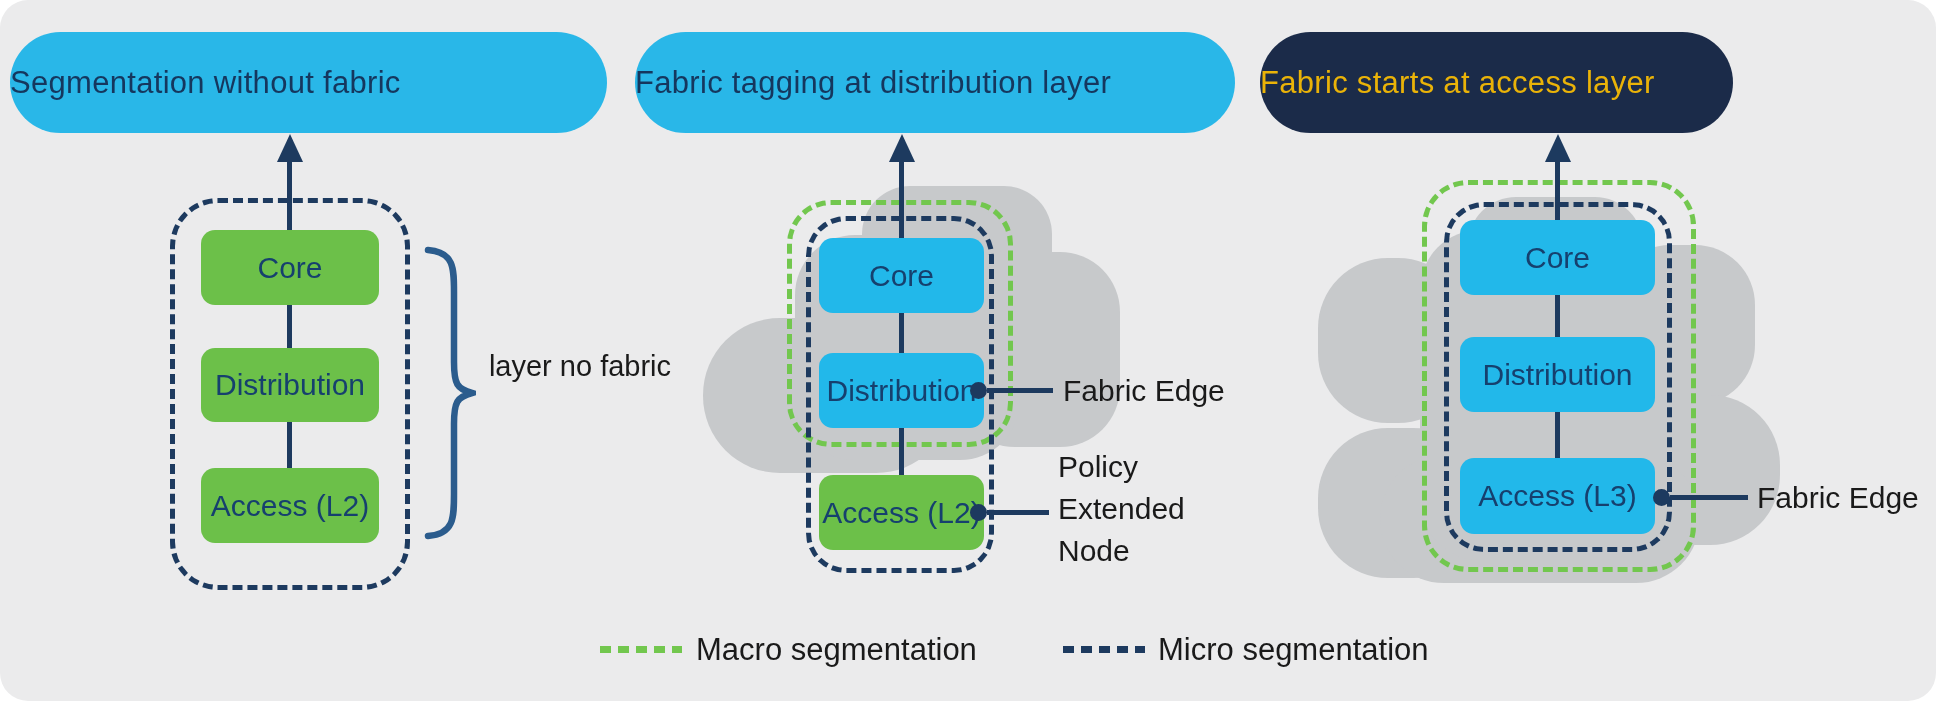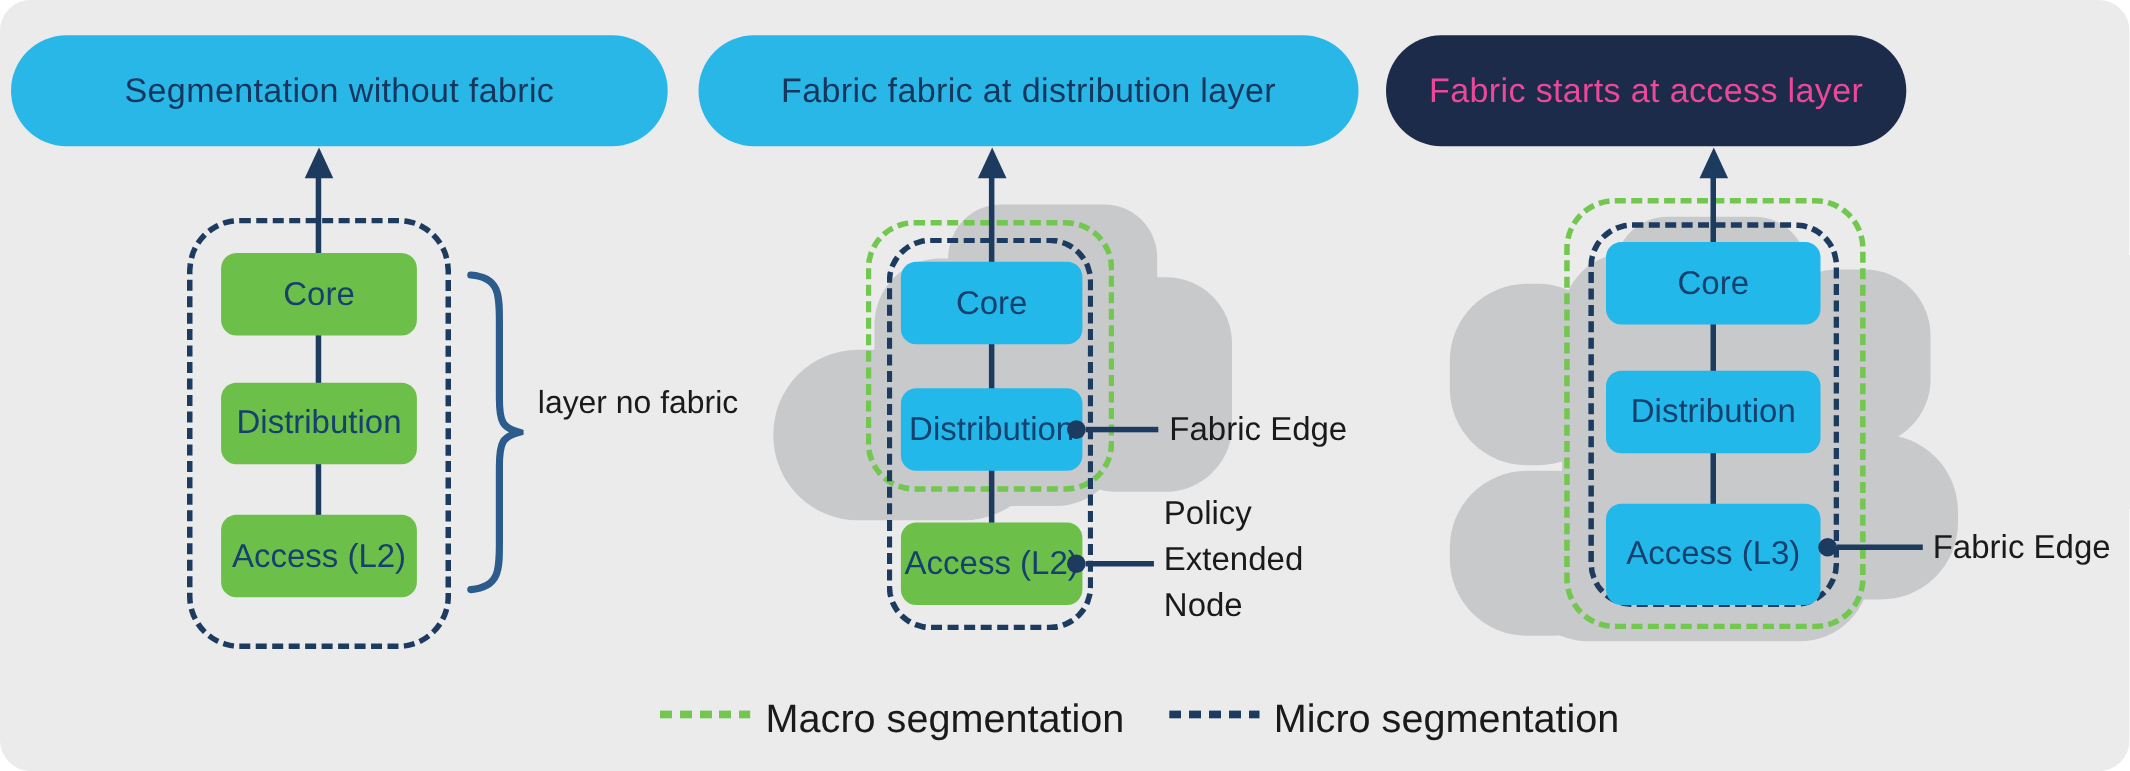--- a/index.html
+++ b/index.html
@@ -2,23 +2,23 @@
 <html><head>
 <meta charset="utf-8">
 <style>
   html,body{margin:0;padding:0;background:#ffffff;}
   #canvas{position:relative;width:1936px;height:701px;background:#ffffff;overflow:hidden;
           font-family:"Liberation Sans", sans-serif;}
   .panel{position:absolute;left:0;top:0;width:1936px;height:701px;background:#ebebec;border-radius:28px;}
 
   
   .pill{position:absolute;top:32px;height:101px;border-radius:50.5px;display:flex;
-        align-items:center;justify-content:center;font-size:31px;letter-spacing:.3px;}
+        align-items:center;font-size:31px;letter-spacing:.3px;}
   .pill.sky{background:#29b7e8;color:#15375e;}
-  .pill.navy{background:#1b2b49;color:#ec4899;}
+  .pill.navy{background:#1b2b49;color:#eab308;}
   #pill1{left:10px;width:597px;}
   #pill2{left:635px;width:600px;}
   #pill3{left:1260px;width:473px;}
 
   
   .lobe{position:absolute;background:#c7c9cb;z-index:1;}
 
   
   .outline{position:absolute;z-index:2;background:transparent;}
   .outline.micro{border:5px dashed #1d3a5f;}
@@ -42,33 +42,33 @@
 
   
   .annotation{position:absolute;left:452px;top:346px;width:256px;text-align:center;
               font-size:29px;line-height:40px;color:#1a1a1a;z-index:5;}
   .brace{position:absolute;left:420px;top:244px;z-index:5;}
 
   
   .legend-sample{position:absolute;top:646px;width:82px;height:7px;z-index:5;}
   .legend-sample.green{background:repeating-linear-gradient(90deg,#72c74e 0 11px,transparent 11px 18px);}
   .legend-sample.navy{background:repeating-linear-gradient(90deg,#1d3a5f 0 11px,transparent 11px 18px);}
-  .legend-label{position:absolute;top:632px;font-size:36px;color:#1a1a1a;z-index:5;}
+  .legend-label{position:absolute;top:632px;font-size:31px;color:#1a1a1a;z-index:5;}
 </style>
 </head>
 <body>
 
 <div id="canvas">
   <div class="panel"></div>
 
   <div id="pill1" class="pill sky">
     <span>Segmentation without fabric</span>
   </div>
   <div id="pill2" class="pill sky">
-    <span>Fabric fabric at distribution layer</span>
+    <span>Fabric tagging at distribution layer</span>
   </div>
   <div id="pill3" class="pill navy">
     <span>Fabric starts at access layer</span>
   </div>
 
   <div class="lobe" style="left:862px;top:186px;width:190px;height:145px;border-radius:48px;"></div>
   <div class="lobe" style="left:955px;top:252px;width:165px;height:195px;border-radius:60px;"></div>
   <div class="lobe" style="left:703px;top:318px;width:250px;height:155px;border-radius:77px;"></div>
   <div class="lobe" style="left:795px;top:235px;width:225px;height:225px;border-radius:60px;"></div>
 
@@ -137,21 +137,21 @@
     <div>Extended</div>
     <div>Node</div>
   </div>
 
   <div class="layer sky" style="left:1460px;top:220px;width:195px;height:75px;">
     <span>Core</span>
     </div>
   <div class="layer sky" style="left:1460px;top:337px;width:195px;height:75px;">
     <span>Distribution</span>
     </div>
-  <div class="layer sky" style="left:1460px;top:458px;width:195px;height:92px;">
+  <div class="layer sky" style="left:1460px;top:458px;width:195px;height:76px;">
     <span>Access (L3)</span>
     </div>
 
   <div class="dot" style="left:1653px;top:489px;"></div>
   <div class="cline" style="left:1670px;top:495px;width:78px;"></div>
   <div class="clabel" style="left:1757px;top:477px;">
     <div>Fabric Edge</div>
   </div>
 
   <div class="legend-sample green" style="left:600px;"></div>

